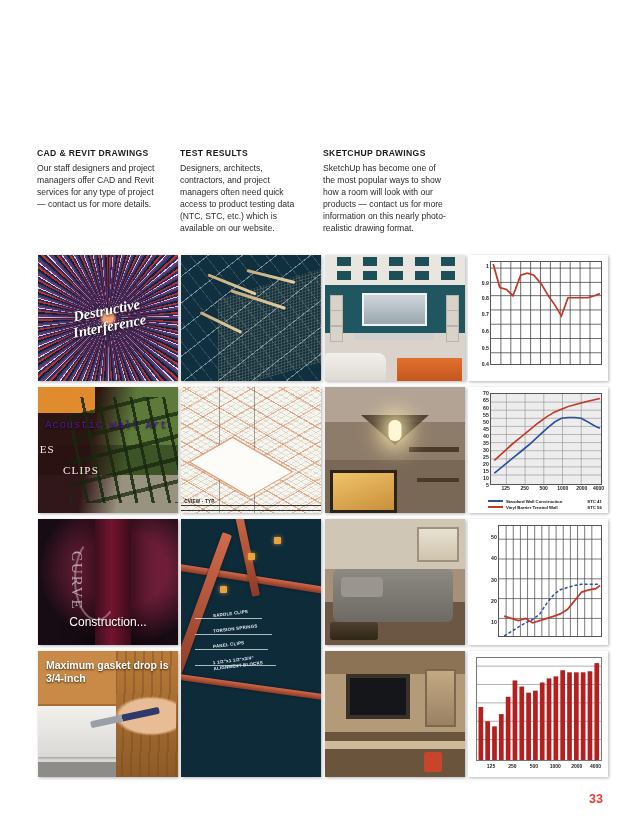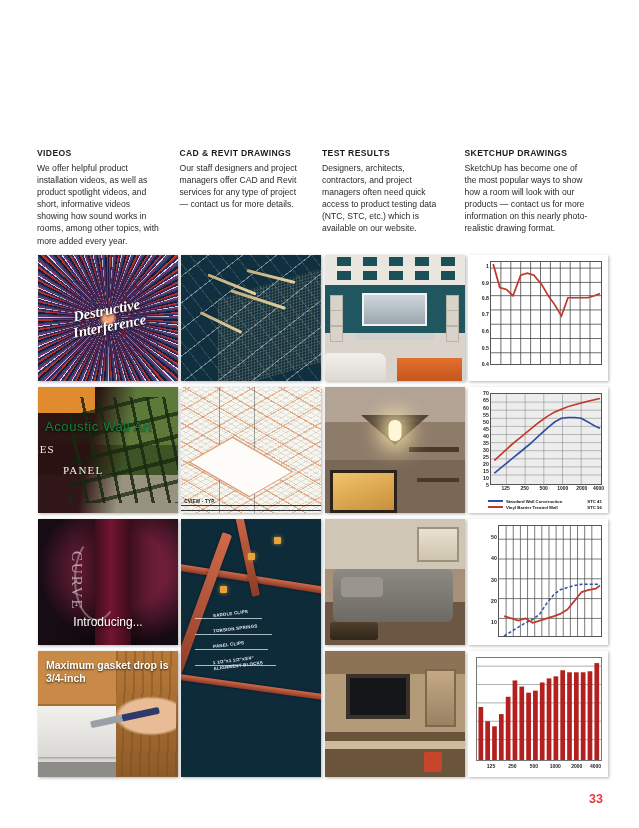--- a/index.html
+++ b/index.html
@@ -92,22 +92,22 @@
   .wallart::before{
     content:""; position:absolute; left:0; top:0; width:57px; height:26px;
     background:#e08b2e;
   }
   .wallart::after{
     content:""; position:absolute; right:-12px; top:8%; width:120px; height:84%;
     background:
       repeating-linear-gradient(78deg, rgba(25,40,15,.85) 0 3px, rgba(0,0,0,0) 3px 16px),
       repeating-linear-gradient(-14deg, rgba(20,35,12,.7) 0 4px, rgba(0,0,0,0) 4px 22px);
   }
-  .wa-t1 { position:absolute; left:7px; top:32px; color:#15803d; font-size:13px;
-           font-family:Liberation Sans, sans-serif; letter-spacing:.6px; z-index:3;
+  .wa-t1 { position:absolute; left:7px; top:32px; color:#4c1d95; font-size:11px;
+           font-family:Liberation Mono, monospace; letter-spacing:.6px; z-index:3;
            text-shadow:0 1px 2px rgba(0,0,0,.8); }
   .wa-t2 { position:absolute; left:-6px; top:56px; color:#f2ece6; font-size:11px;
            font-family:"Liberation Serif", serif; letter-spacing:1px; z-index:3; }
   .wa-t3 { position:absolute; left:25px; top:77px; color:#f5f0ea; font-size:11px;
            font-family:"Liberation Serif", serif; letter-spacing:1.2px; z-index:3; }
 
   
   .curve { position:absolute; inset:0;
     background:
       radial-gradient(ellipse at 62% 40%, rgba(120,30,60,.9) 0 34%, rgba(22,10,18,.95) 70%),
@@ -312,24 +312,20 @@
   }
 </style>
 </head>
 <body>
 
 <div class="page">
 
 
   <div class="cols">
     <div class="col">
-      <div class="col-title">VIDEOS</div>
-      <div class="col-body">We offer helpful product installation videos, as well as product spotlight videos, and short, informative videos showing how sound works in rooms, among other topics, with more added every year.</div>
-    </div>
-    <div class="col">
       <div class="col-title">CAD &amp; REVIT DRAWINGS</div>
       <div class="col-body">Our staff designers and project managers offer CAD and Revit services for any type of project — contact us for more details.</div>
     </div>
     <div class="col">
       <div class="col-title">TEST RESULTS</div>
       <div class="col-body">Designers, architects, contractors, and project managers often need quick access to product testing data (NTC, STC, etc.) which is available on our website.</div>
     </div>
     <div class="col">
       <div class="col-title">SKETCHUP DRAWINGS</div>
       <div class="col-body">SketchUp has become one of the most popular ways to show how a room will look with our products — contact us for more information on this nearly photo-realistic drawing format.</div>
@@ -408,21 +404,21 @@
             </svg>
           </div>
         </div>
       </div>
     </div>
 
     <div class="cell">
       <div class="wallart"></div>
       <div class="wa-t1">Acoustic Wall Art</div>
       <div class="wa-t2">ZES</div>
-      <div class="wa-t3">PANEL</div>
+      <div class="wa-t3">CLIPS</div>
     </div>
 
     <div class="cell">
       <div class="cad-iso">
         <div class="vline" style="left:27%"></div>
         <div class="vline" style="left:52%"></div>
         <div class="diamond"></div>
         <div class="cad-iso-rule"></div>
         <div class="cad-iso-rule2"></div>
         <div class="cad-iso-note">CVIEW - TYP.</div>
@@ -506,21 +502,21 @@
         </div>
       </div>
     </div>
 
     <div class="cell">
       <div class="curve">
         <div class="curve-band"></div>
         <div class="curve-arc"></div>
         <div class="curve-word">CURVE</div>
       </div>
-      <div class="curve-intro">Introducing...</div>
+      <div class="curve-intro">Construction...</div>
     </div>
 
     <div class="cell tall">
       <div class="cad-detail">
         <div class="beam" style="left:-6%;top:22%;width:118%;height:7px;transform:rotate(9deg)"></div>
         <div class="beam" style="left:10%;top:4%;width:10px;height:62%;transform:rotate(20deg)"></div>
         <div class="beam" style="left:44%;top:-4%;width:8px;height:34%;transform:rotate(-12deg)"></div>
         <div class="beam" style="left:-10%;top:64%;width:120%;height:6px;transform:rotate(8deg)"></div>
         <div class="node" style="left:48%;top:13%"></div>
         <div class="node" style="left:66%;top:7%"></div>

